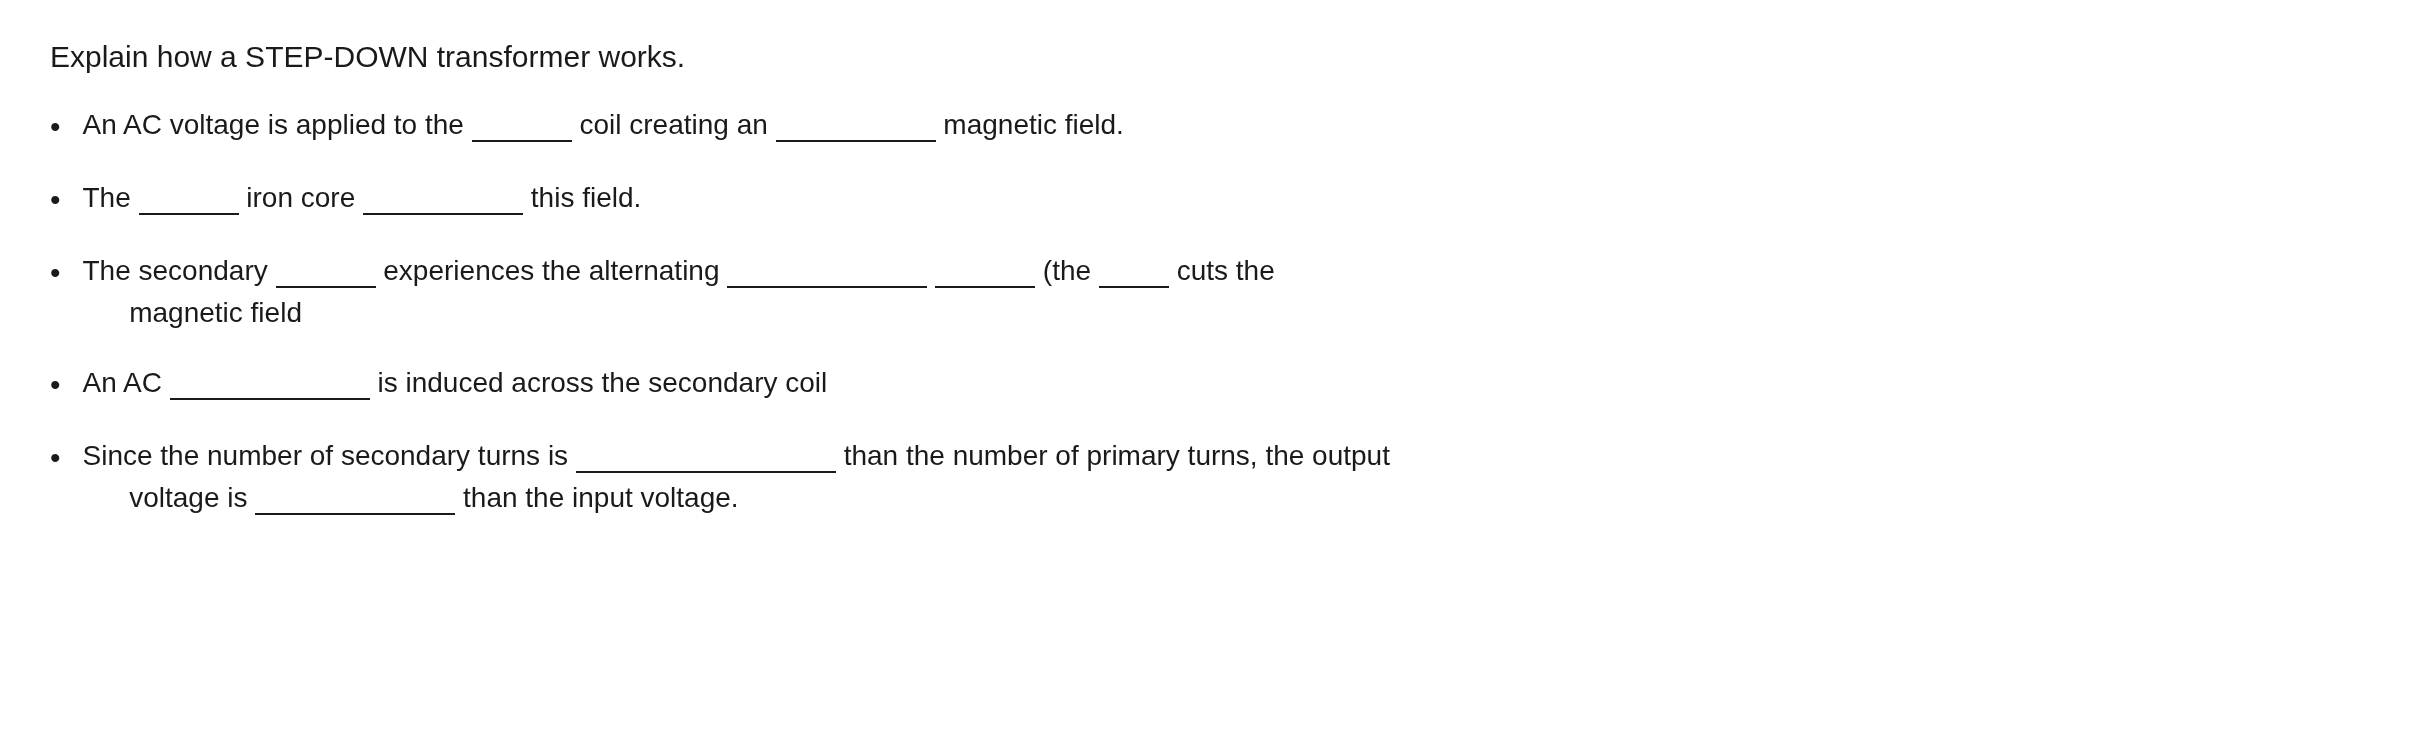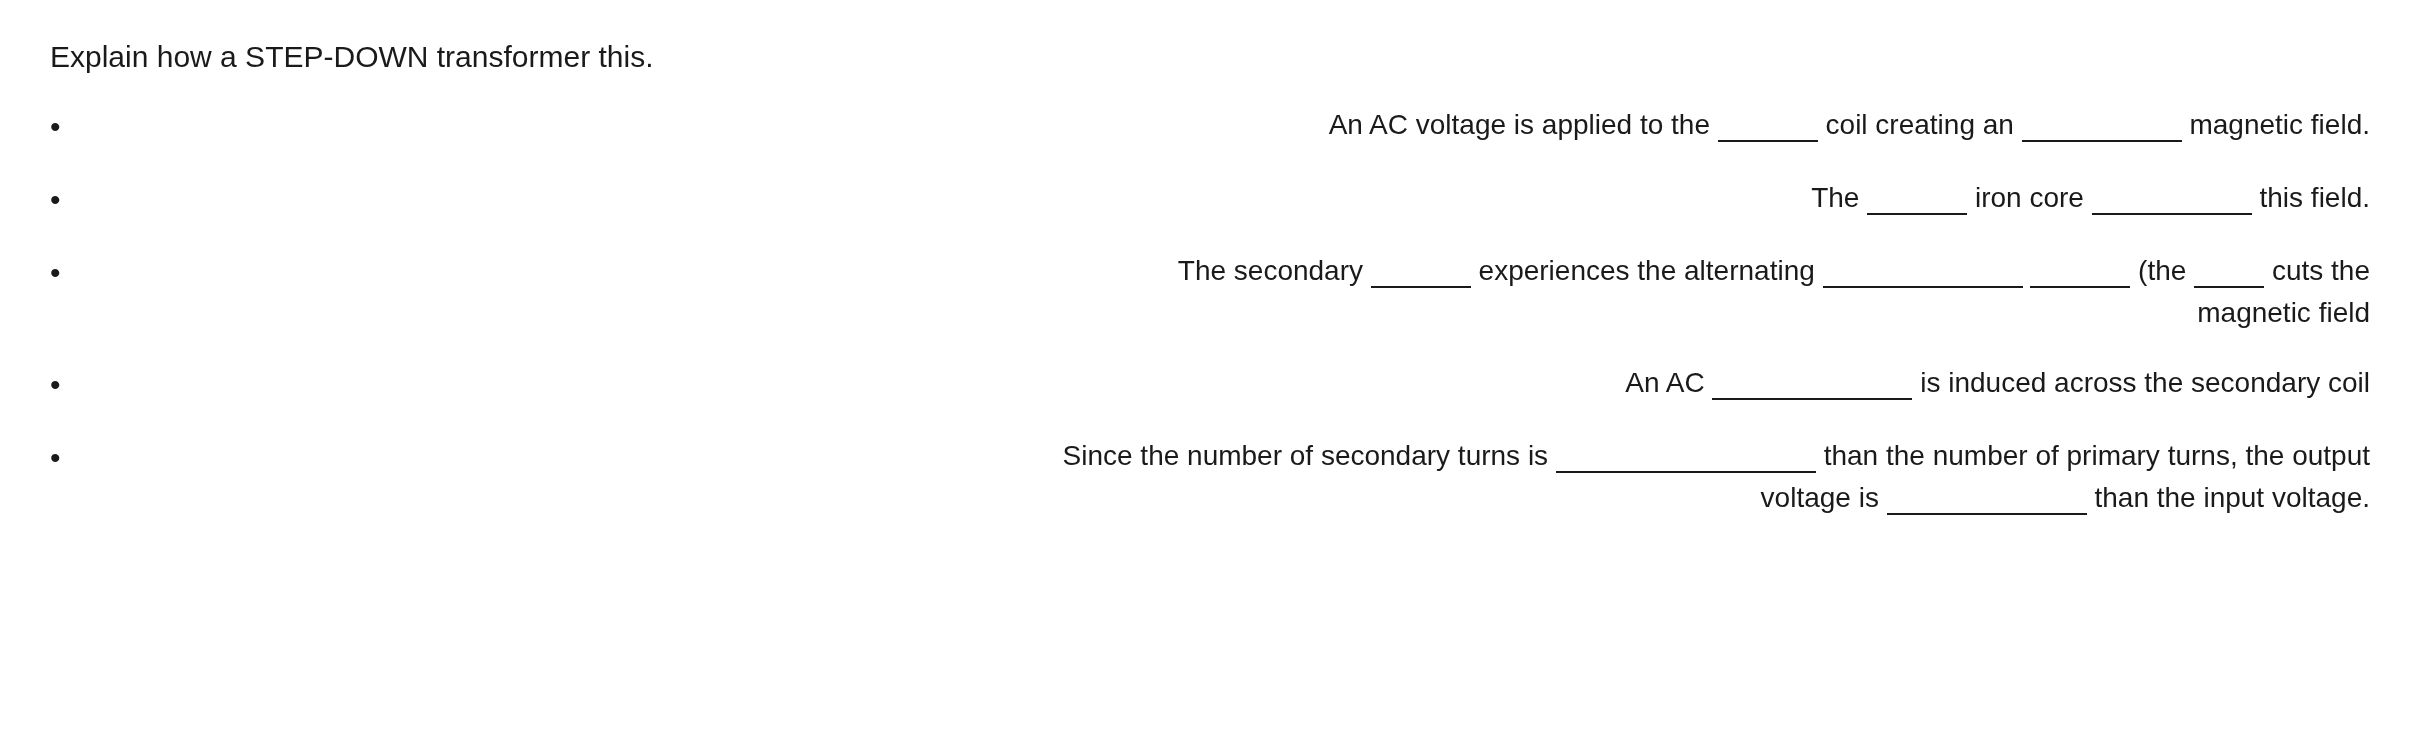--- a/index.html
+++ b/index.html
@@ -38,41 +38,40 @@
 
     .bullet-dot {
       font-size: 30px;
       margin-right: 22px;
       margin-top: 0px;
       flex-shrink: 0;
     }
 
     .bullet-content {
       flex: 1;
-      text-align: right;
     }
 
     .blank {
       display: inline-block;
       border-bottom: 2px solid #1a1a1a;
       min-width: 60px;
       height: 2px;
       vertical-align: bottom;
       margin-bottom: 4px;
     }
 
     .blank-sm { min-width: 100px; }
     .blank-md { min-width: 160px; }
     .blank-lg { min-width: 200px; }
     .blank-xl { min-width: 260px; }
   </style>
 </head>
 <body>
 
-<h1 class="title">Explain how a STEP-DOWN transformer this.</h1>
+<h1 class="title">Explain how a STEP-DOWN transformer works.</h1>
 
 <ul class="bullet-list">
 
   <li>
     <span class="bullet-dot">•</span>
     <span class="bullet-content">
       An AC voltage is applied to the <span class="blank blank-sm"></span> coil creating an <span class="blank blank-md"></span> magnetic field.
     </span>
   </li>
 

